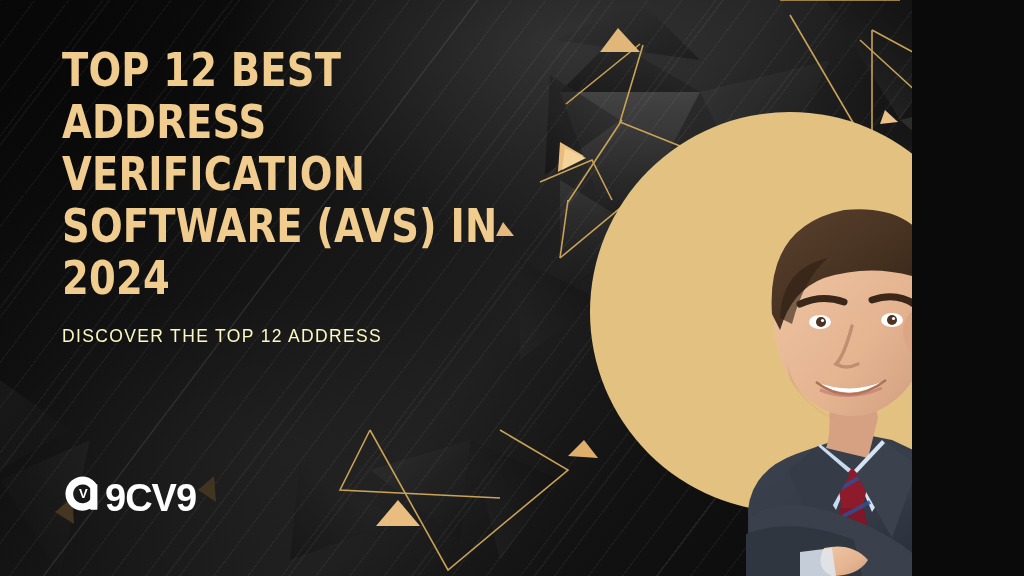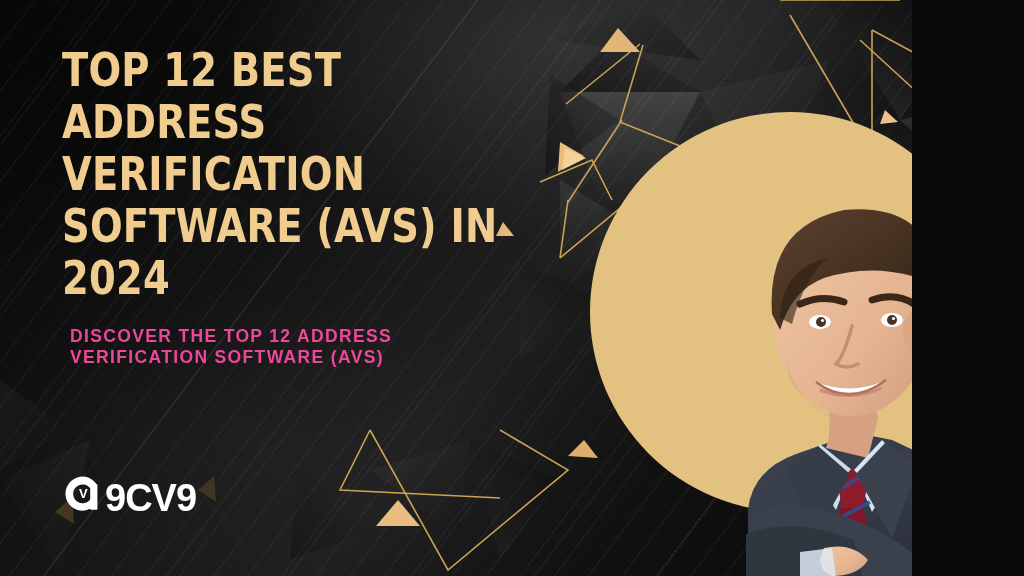--- a/index.html
+++ b/index.html
@@ -77,25 +77,25 @@
     line-height:52px;
     letter-spacing:.2px;
     text-transform:uppercase;
     transform:scaleX(.93);
     transform-origin:left top;
   }
   .headline .ln{ display:block; white-space:nowrap; }
 
   .subhead{
     position:absolute;
-    left:70px; top:326px;
+    left:62px; top:326px;
     width:520px;
-    color:#ec4899;
+    color:#fef9c3;
     font-family:"Liberation Sans",sans-serif;
-    font-weight:700;
+    font-weight:400;
     font-size:17.5px;
     line-height:20.5px;
     letter-spacing:1.35px;
     text-transform:uppercase;
   }
   .subhead .ln{ display:block; white-space:nowrap; }
 
   
   .logo{
     position:absolute;
@@ -293,21 +293,20 @@
   <div class="headline">
     <span class="ln">Top 12 Best</span>
     <span class="ln">Address</span>
     <span class="ln">Verification</span>
     <span class="ln">Software (AVS) In</span>
     <span class="ln">2024</span>
   </div>
 
   <div class="subhead">
     <span class="ln">Discover the top 12 address</span>
-    <span class="ln">verification software (AVS)</span>
   </div>
 
   <div class="logo">
     <span class="logo-mark">
       <svg viewBox="0 0 46 46" xmlns="http://www.w3.org/2000/svg">
         <path d="M37.5 30.5 A17 17 0 1 1 37.2 14.2 L30.6 18 A9.4 9.4 0 1 0 30.8 27.4 Z" fill="#ffffff"></path>
         <rect x="30.2" y="13.2" width="7.2" height="25.5" rx="0.6" fill="#ffffff"></rect>
         <path d="M17.6 15.4 L23.4 29.6 L29.2 15.4 Z" fill="#ffffff" opacity="0"></path>
         <text x="23.4" y="27" font-family="Liberation Sans, sans-serif" font-size="13" font-weight="700" fill="#ffffff" text-anchor="middle">V</text>
       </svg>

